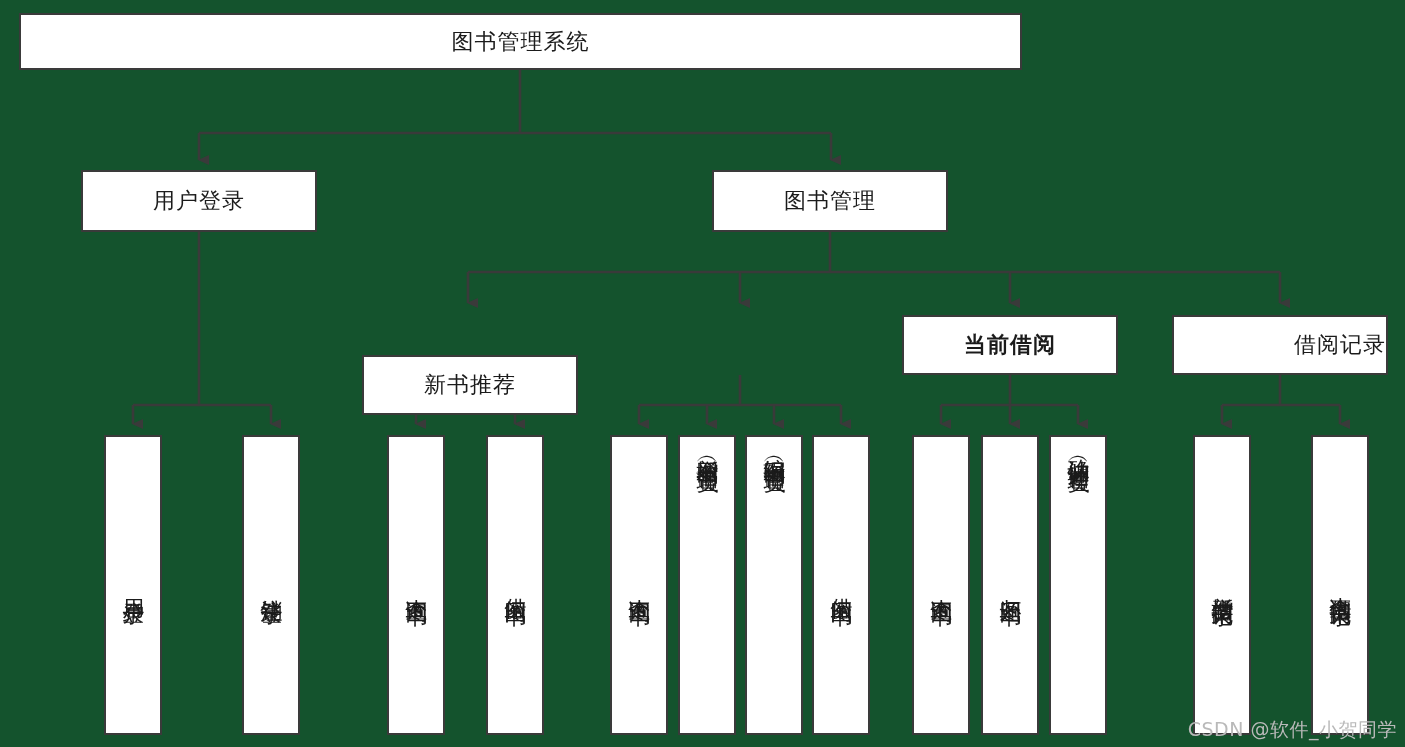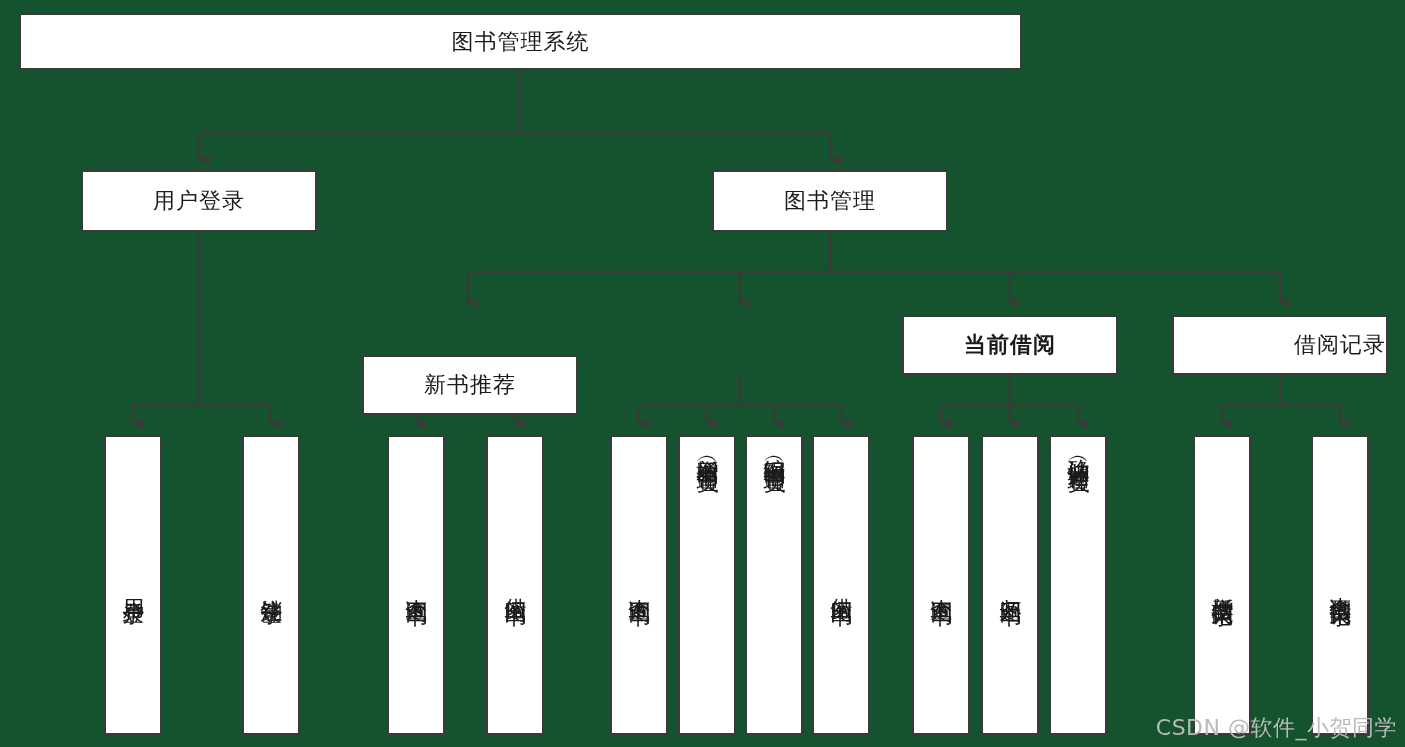--- a/index.html
+++ b/index.html
@@ -61,21 +61,21 @@
     display:flex;
     align-items:flex-start;
     justify-content:center;
     padding-top:4px;
     box-sizing:border-box;
   }
   .watermark{
     position:absolute;
     right:8px;
     bottom:4px;
-    font-size:22px;
+    font-size:19px;
     color:#b9b9b9;
     letter-spacing:0.5px;
     white-space:nowrap;
     user-select:none;
   }
 </style>
 </head>
 <body>
 
 <div id="canvas">

